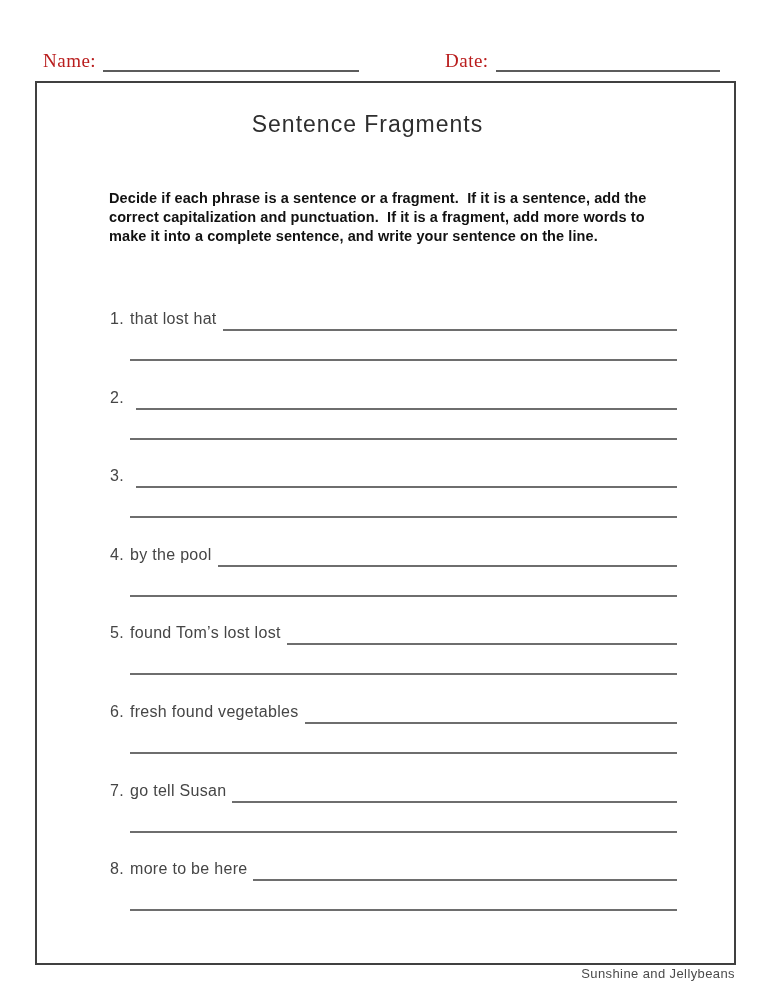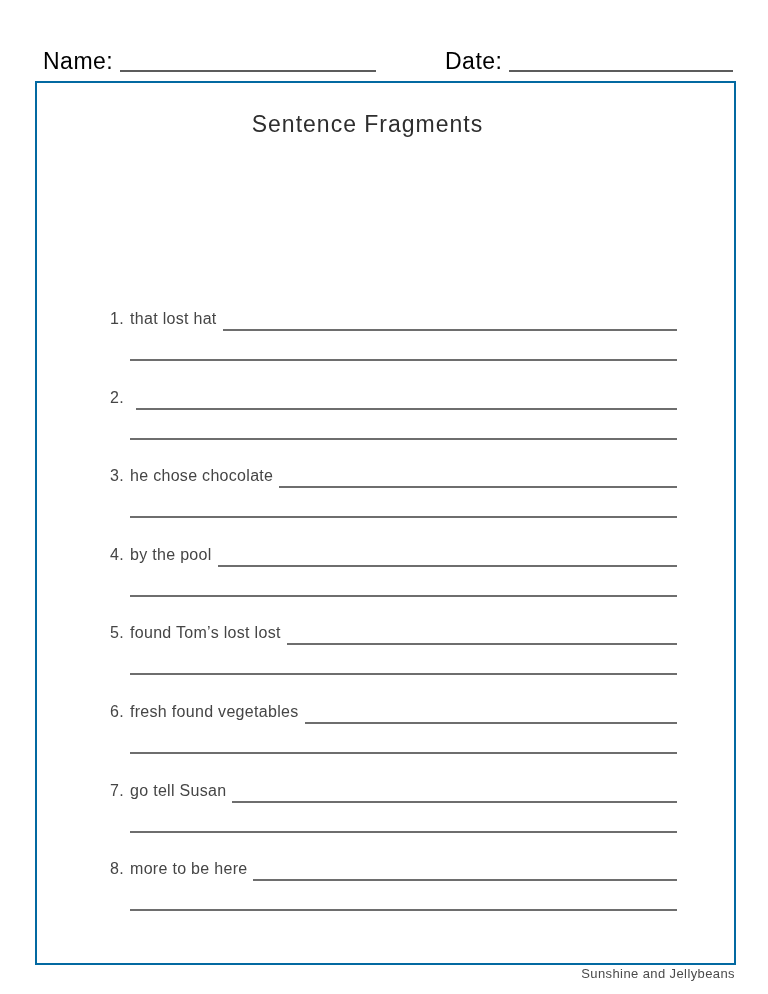--- a/index.html
+++ b/index.html
@@ -13,44 +13,45 @@
     overflow: hidden;
   }
 
   
   .field {
     position: absolute;
     display: flex;
     align-items: flex-end;
   }
   .field-label {
-    font-size: 23px;
+    font-size: 19px;
     line-height: 22px;
-    color: #000000;
+    color: #b91c1c;
     letter-spacing: 0.5px;
+    font-family: Liberation Serif, serif;
   }
   .blank {
     display: inline-block;
     height: 22px;
     border-bottom: 2px solid #5c5c5c;
     margin-left: 7px;
   }
   .name-field { left: 43px; top: 50px; }
   .name-field .blank { width: 256px; }
   .date-field { left: 445px; top: 50px; text-align: center; }
   .date-field .blank { width: 224px; }
 
   
   .frame {
     position: absolute;
     left: 35px;
     top: 81px;
     width: 701px;
     height: 884px;
-    border: 2px solid #0369a1;
+    border: 2px solid #404040;
     background: #ffffff;
   }
 
   .worksheet-title {
     position: absolute;
     left: 0;
     right: 36px;
     top: 28px;
     text-align: center;
     font-size: 23px;
@@ -129,20 +130,21 @@
   </div>
   <div class="field date-field">
     <span class="field-label">Date:</span>
     <span class="blank"></span>
   </div>
 
   <div class="frame">
 
     <div class="worksheet-title">Sentence Fragments</div>
 
+    <div class="instructions">Decide if each phrase is a sentence or a fragment.  If it is a sentence, add the correct capitalization and punctuation.  If it is a fragment, add more words to make it into a complete sentence, and write your sentence on the line.</div>
 
     <div class="item" style="top:224px">
       <div class="row1">
         <span class="num">1.</span>
         <span class="phrase">that lost hat</span>
         <span class="write-line"></span>
       </div>
       <div class="row2"></div>
     </div>
 
@@ -150,21 +152,20 @@
       <div class="row1">
         <span class="num">2.</span>
         <span class="write-line"></span>
       </div>
       <div class="row2"></div>
     </div>
 
     <div class="item" style="top:381px">
       <div class="row1">
         <span class="num">3.</span>
-        <span class="phrase">he chose chocolate</span>
         <span class="write-line"></span>
       </div>
       <div class="row2"></div>
     </div>
 
     <div class="item" style="top:460px">
       <div class="row1">
         <span class="num">4.</span>
         <span class="phrase">by the pool</span>
         <span class="write-line"></span>

